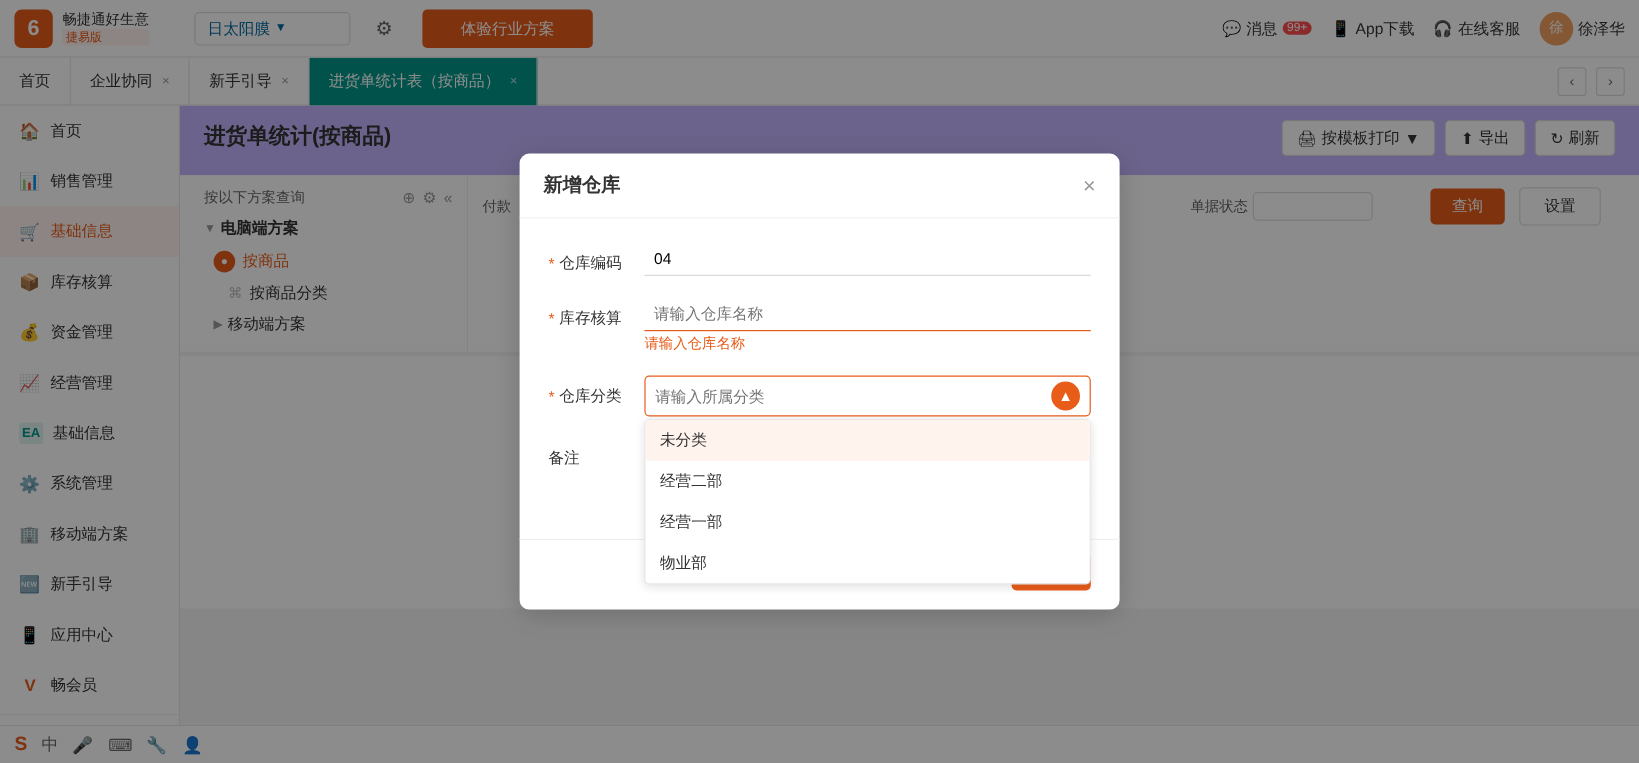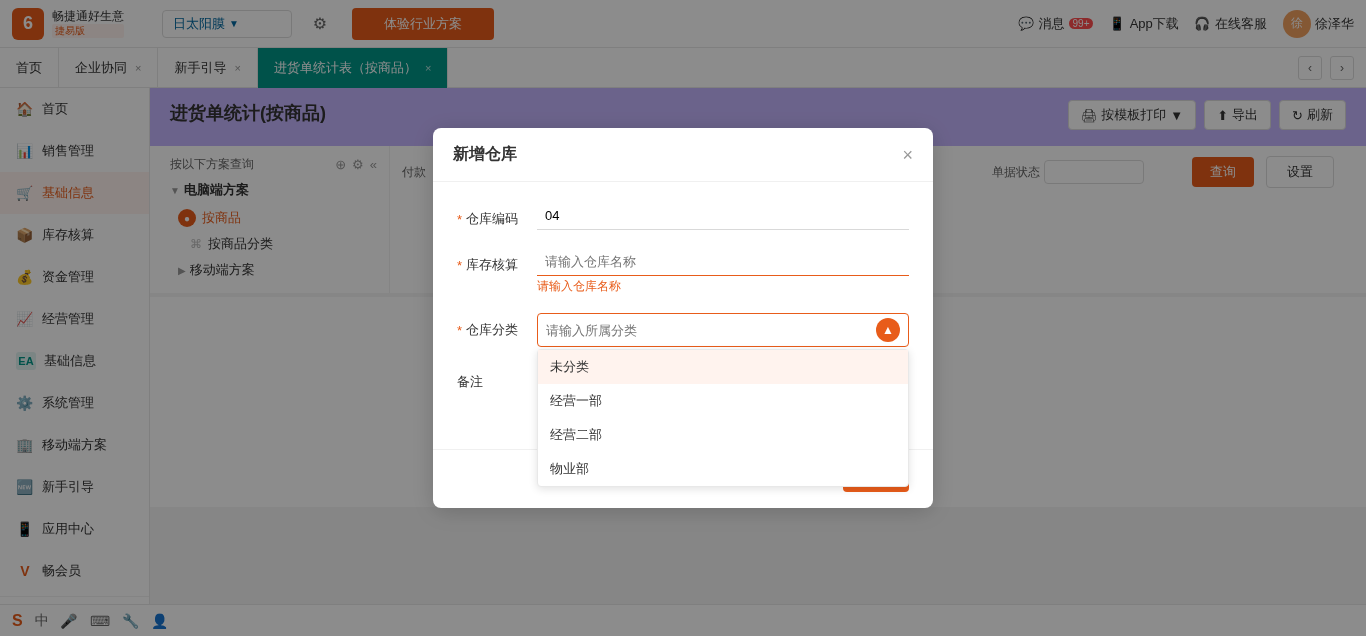--- a/index.html
+++ b/index.html
@@ -546,22 +546,22 @@
           <span>仓库分类</span>
         </div>
         <div class="form-field category-field">
           <div class="category-input-wrap">
             <input class="category-input" type="text" placeholder="请输入所属分类" style="">
             <div class="category-toggle">▲</div>
           </div>
 
           <div class="dropdown-list">
             <div class="dropdown-item hovered">未分类</div>
+            <div class="dropdown-item">经营二部</div>
             <div class="dropdown-item">经营一部</div>
-            <div class="dropdown-item">经营二部</div>
             <div class="dropdown-item">物业部</div>
           </div>
         </div>
       </div>
 
       <div class="form-row">
         <div class="form-label">
           <span>备注</span>
         </div>
         <div class="form-field">

